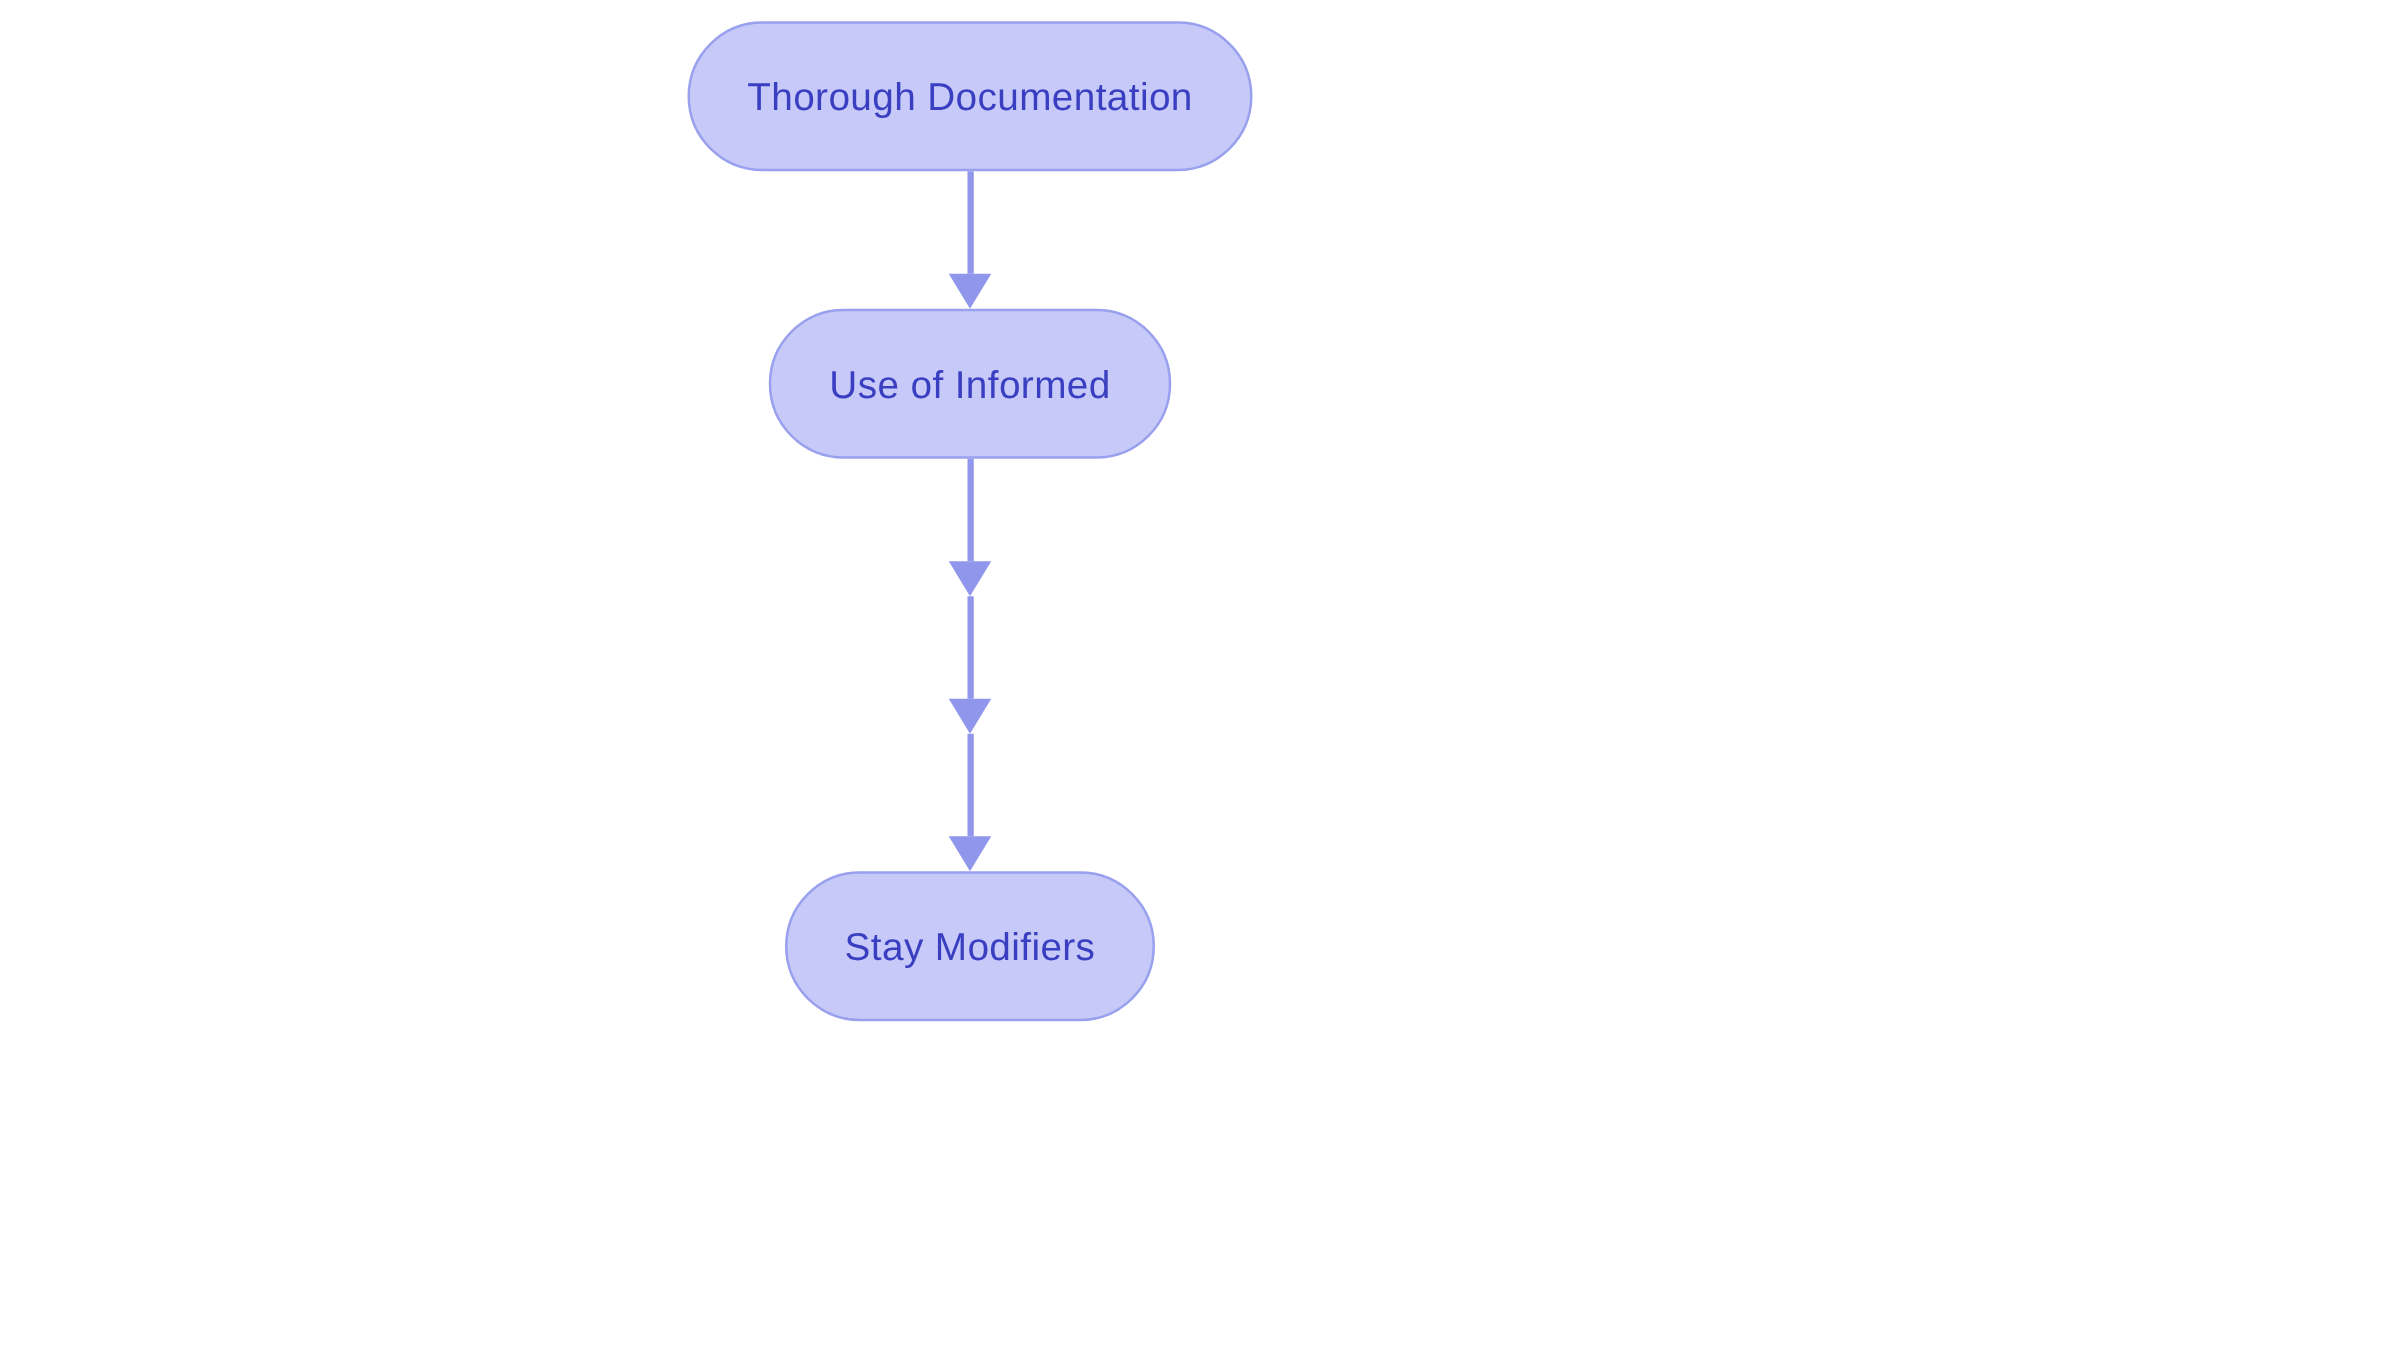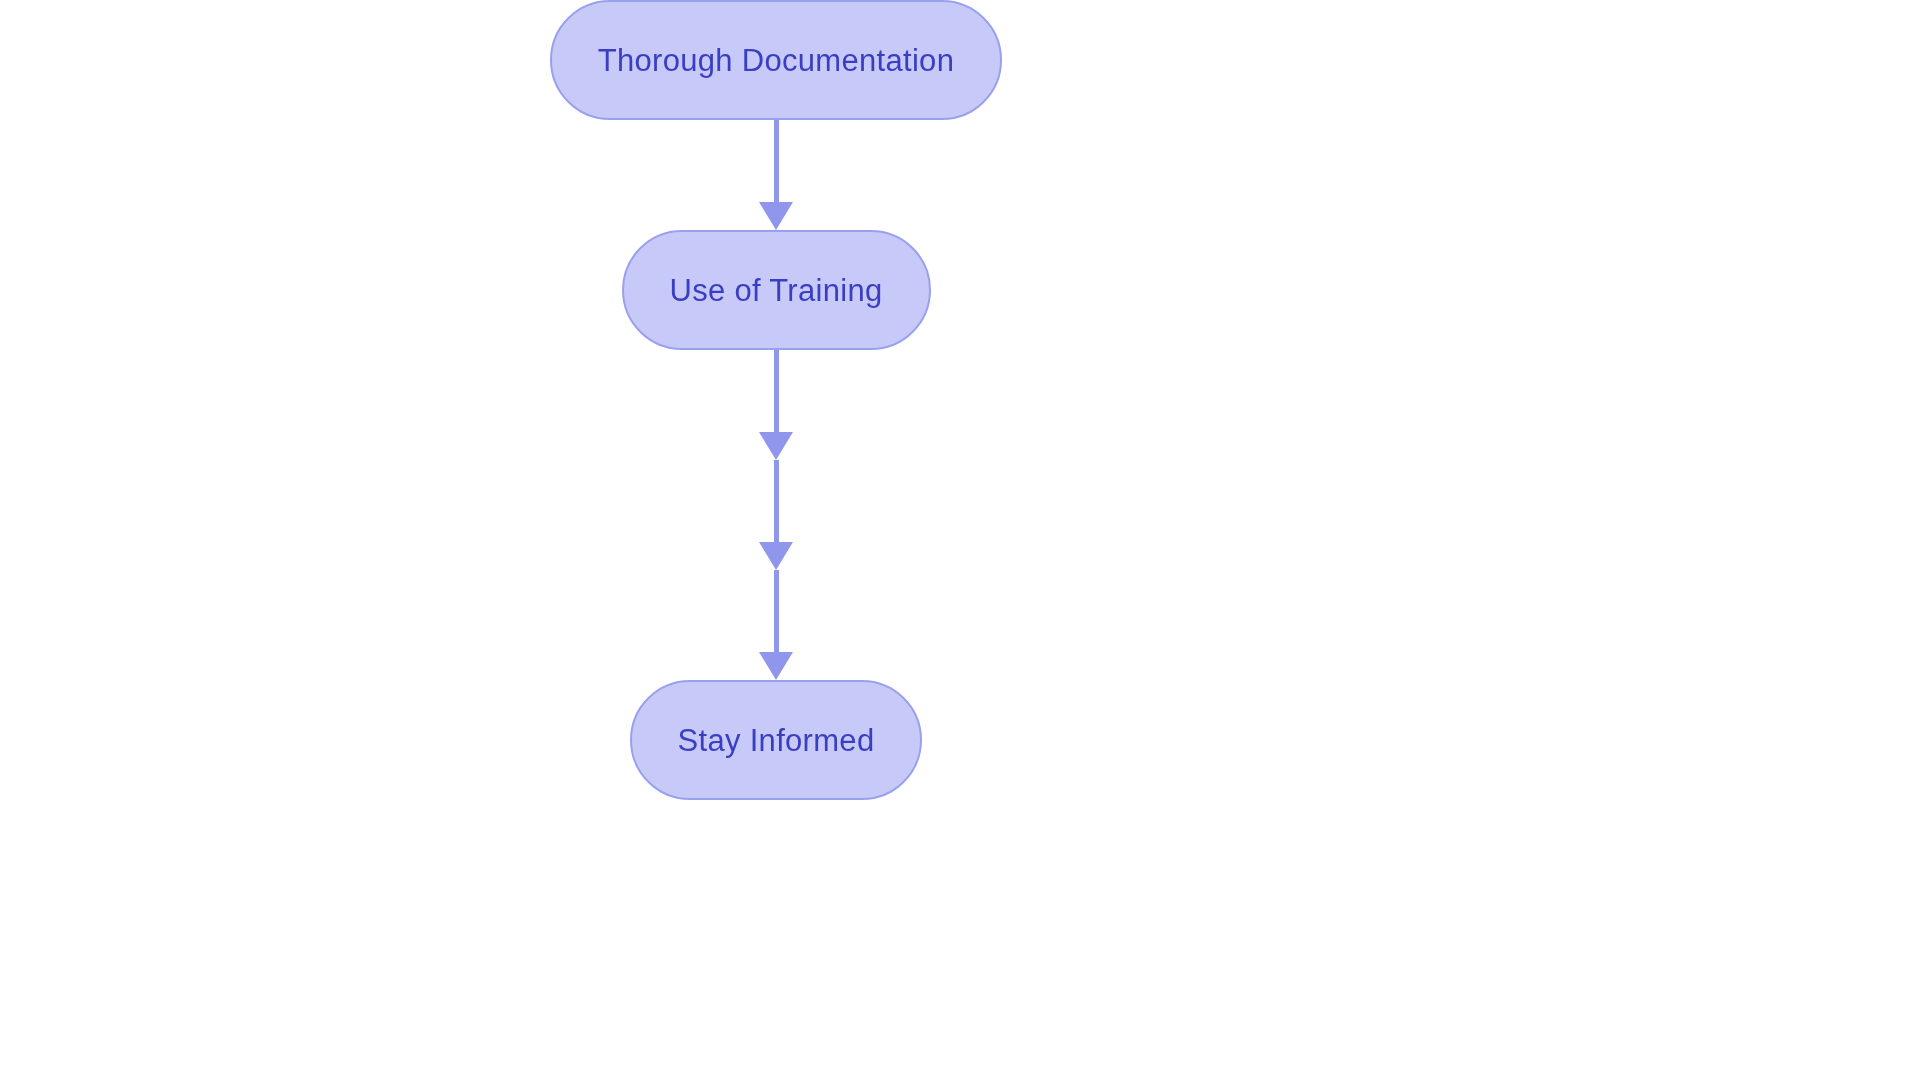--- a/index.html
+++ b/index.html
@@ -10,20 +10,21 @@
   body {
     width: 1920px;
     height: 1083px;
     overflow: hidden;
     font-family: "Liberation Sans", "DejaVu Sans", sans-serif;
   }
   .canvas {
     width: 1552px;
     height: 1083px;
     box-sizing: border-box;
+    padding-top: 17px;
     display: flex;
     flex-direction: column;
     align-items: center;
   }
   .flow-node {
     box-sizing: border-box;
     height: 120px;
     min-width: 280px;
     padding: 0 46px;
     border-radius: 60px;
@@ -71,37 +72,37 @@
   <div class="flow-node">
     <span class="node-label">Thorough Documentation</span>
   </div>
 
   <div class="flow-arrow">
     <div class="arrow-stem"></div>
     <div class="arrowhead-icon"></div>
   </div>
 
   <div class="flow-node">
-    <span class="node-label">Use of Training</span>
+    <span class="node-label">Use of Informed</span>
   </div>
 
   <div class="flow-arrow">
     <div class="arrow-stem"></div>
     <div class="arrowhead-icon"></div>
   </div>
 
 
   <div class="flow-arrow">
     <div class="arrow-stem"></div>
     <div class="arrowhead-icon"></div>
   </div>
 
 
   <div class="flow-arrow">
     <div class="arrow-stem"></div>
     <div class="arrowhead-icon"></div>
   </div>
 
   <div class="flow-node">
-    <span class="node-label">Stay Informed</span>
+    <span class="node-label">Stay Modifiers</span>
   </div>
 
 </div>
 
 </body></html>

